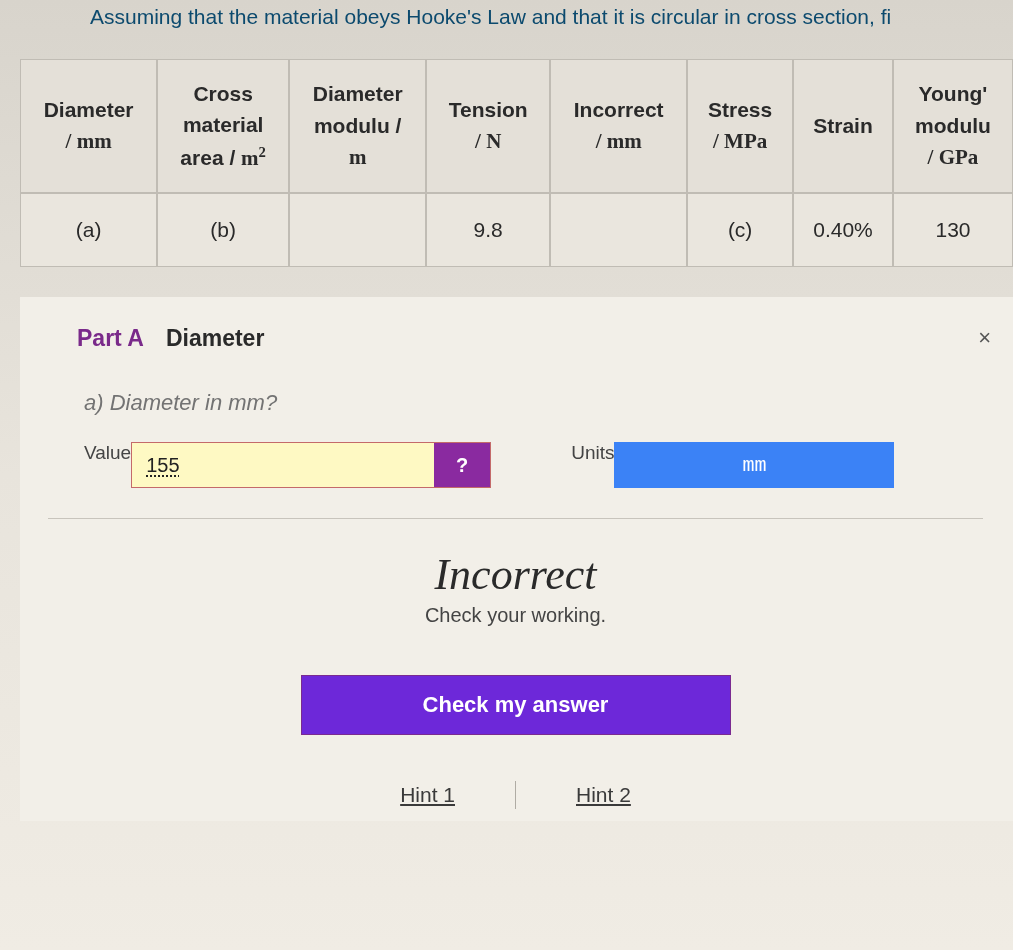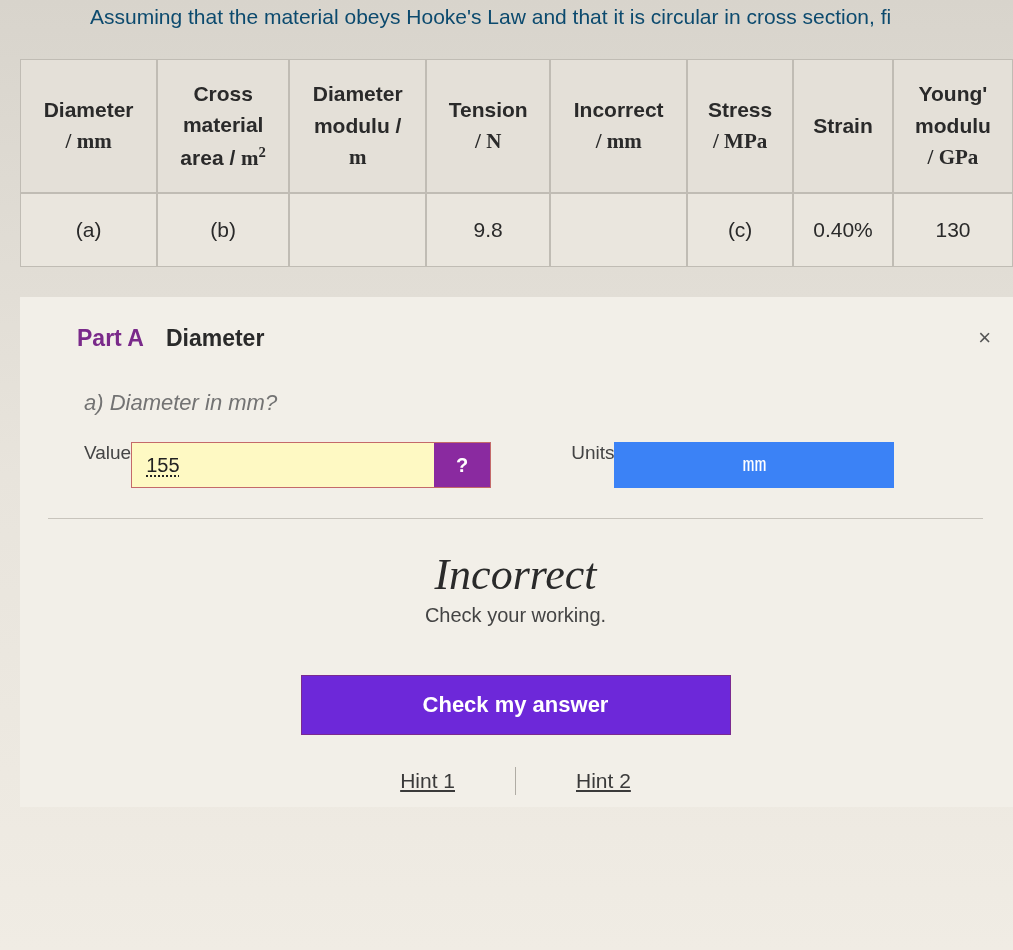--- a/index.html
+++ b/index.html
@@ -166,21 +166,21 @@
     font-weight: bold;
     padding: 16px 60px;
     cursor: pointer;
     width: 430px;
     text-align:center;
   }
   .hints-row {
     display: flex;
     justify-content: center;
     gap: 60px;
-    margin-top: 34px;
+    margin-top: 48px;
     padding-bottom: 10px;
   }
   .hint-link {
     font-size: 21px;
     color: #3a3a3a;
     text-decoration: underline;
     cursor: pointer;
   }
   .hint-sep {
     width: 1px;

